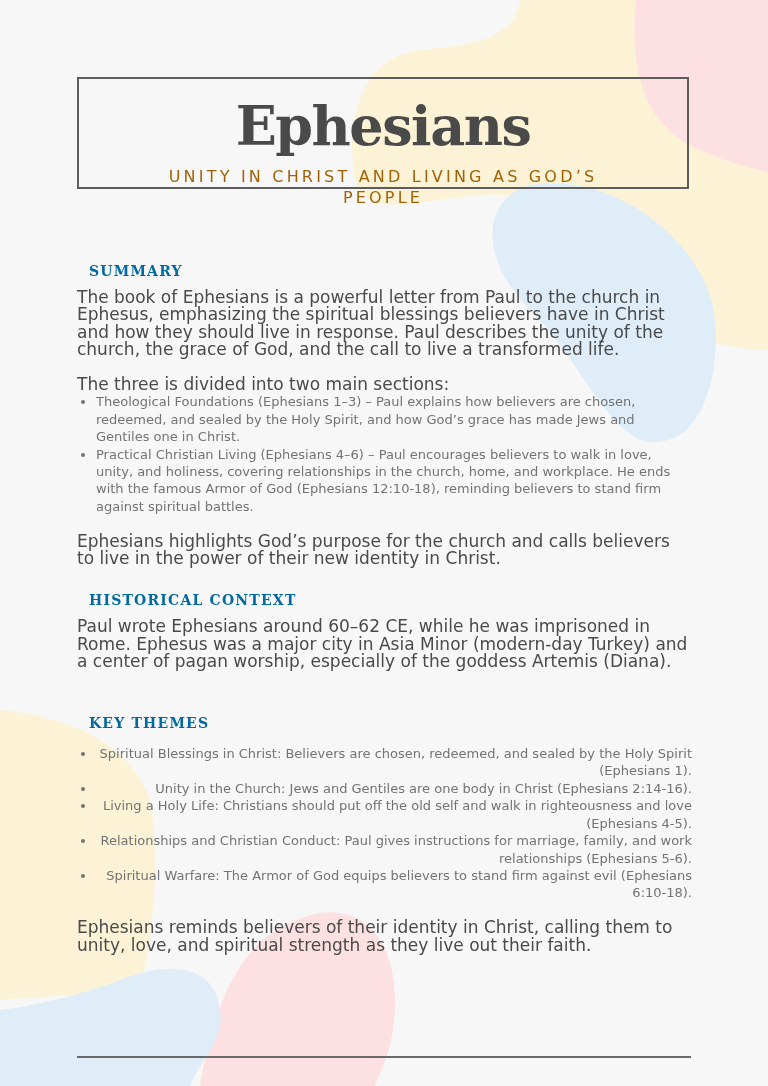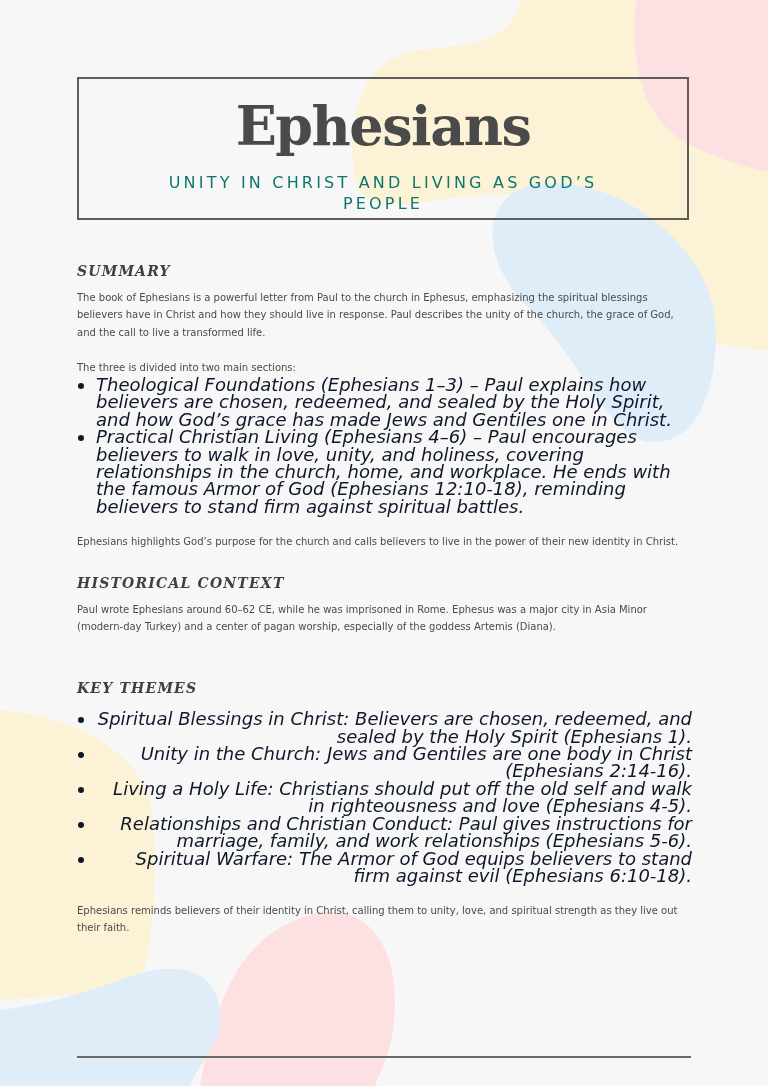--- a/index.html
+++ b/index.html
@@ -7,47 +7,47 @@
       width: 768px; height: 1086px; overflow: hidden; position: relative;
       background: #f7f7f7;
       font-family: "DejaVu Sans", sans-serif;
       color: #4a4a4a;
     }
     .blobs { position: absolute; inset: 0; z-index: 0; pointer-events: none; }
     .blobs svg { position: absolute; left: 0; top: 0; }
     .page { position: absolute; inset: 0; z-index: 1; }
 
     .title-box {
-      position: absolute; left: 77px; top: 77px; width: 612px; height: 143px;
+      position: absolute; left: 77px; top: 77px; width: 612px; height: 112px;
       border: 2px solid #5d5d5d; box-sizing: border-box;
       text-align: center;
     }
     .title {
       font-family: "DejaVu Serif", serif; font-weight: bold;
       font-size: 54px; color: #4a4a4a; letter-spacing: -1.5px;
       margin-top: 17px; line-height: 60px;
     }
     .subtitle {
       font-family: "DejaVu Sans", sans-serif; font-size: 16px;
-      letter-spacing: 3.2px; color: #0f766e; line-height: 21px;
-      width: 440px; margin: 16px auto 0;
+      letter-spacing: 3.2px; color: #a16207; line-height: 21px;
+      width: 440px; margin: 10px auto 0;
     }
 
     .content { position: absolute; left: 77px; top: 262px; width: 615px; }
     h2 {
       font-family: "DejaVu Serif", serif; font-weight: bold;
-      font-size: 14px; letter-spacing: 1.2px; color: #404040;
-      margin: 0 0 9px 0; line-height: 18px; font-style: italic;
+      font-size: 14px; letter-spacing: 1.2px; color: #0369a1;
+      margin: 0 0 9px 12px; line-height: 18px;
     }
     p {
-      margin: 0; font-size: 10px; line-height: 17.4px; color: #4a4a4a;
+      margin: 0; font-size: 17px; line-height: 17.4px; color: #4a4a4a;
     }
     .gap { height: 17.4px; }
     ul { margin: 0; padding-left: 19px; }
-    li { font-size: 18px; line-height: 17.4px; color: #0f172a; font-style: italic; }
+    li { font-size: 13px; line-height: 17.4px; color: #737373; }
     .sec2 { margin-top: 24px; }
     .sec3 { margin-top: 26px; }
     .sec3 ul { margin-top: 13px; text-align: right; }
 
     .footer-rule {
       position: absolute; left: 77px; top: 1056px; width: 614px;
       height: 0; border-top: 2px solid #6a6a6a;
     }
   </style>
 </head>

